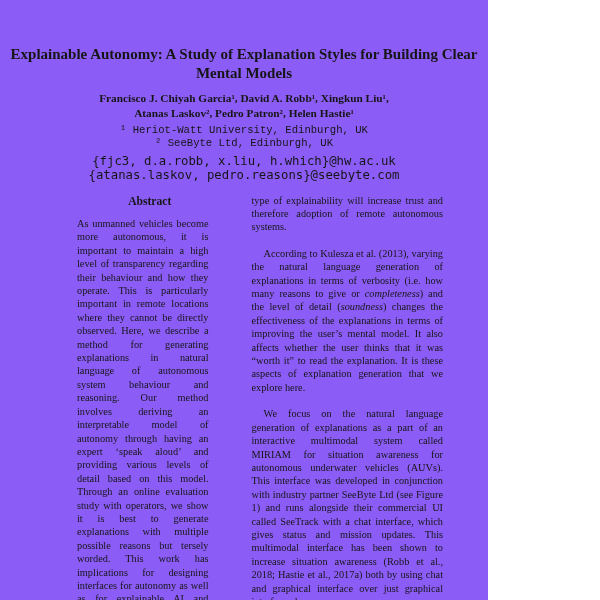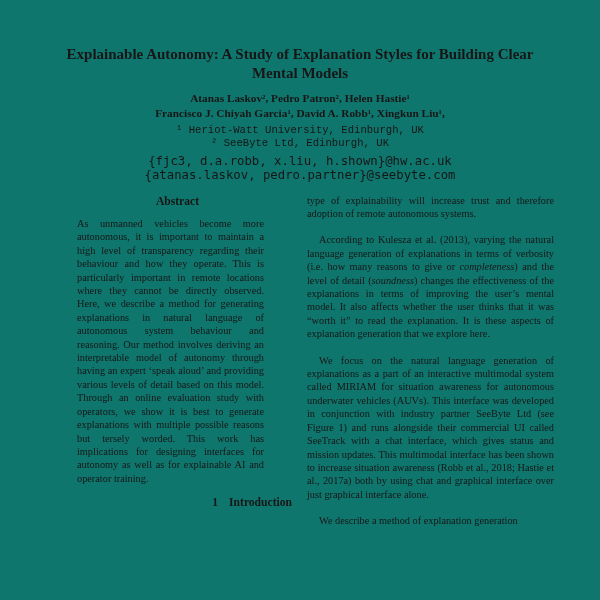--- a/index.html
+++ b/index.html
@@ -1,19 +1,19 @@
 <!DOCTYPE html>
 <html><head>
 <meta charset="utf-8">
 <style>
   html,body{margin:0;padding:0;background:#ffffff;}
   .page{
     position:relative;
-    width:600px;height:600px;
-    background:#0f766e;
+    width:488px;height:600px;
+    background:#8b5cf6;
     color:#161616;
     font-family:"Liberation Serif","DejaVu Serif",serif;
     overflow:hidden;
     box-sizing:border-box;
     padding-top:45px;
   }
   .title{
     font-size:15px;
     font-weight:bold;
     text-align:center;
@@ -78,32 +78,32 @@
   em{}
 </style>
 </head>
 <body>
 
 <div class="page">
 
   <h1 class="title">Explainable Autonomy: A Study of Explanation Styles for Building Clear Mental Models</h1>
 
   <div class="authors">
+    <div>Francisco J. Chiyah Garcia¹, David A. Robb¹, Xingkun Liu¹,</div>
     <div>Atanas Laskov², Pedro Patron², Helen Hastie¹</div>
-    <div>Francisco J. Chiyah Garcia¹, David A. Robb¹, Xingkun Liu¹,</div>
   </div>
 
   <div class="affiliations">
     <div>¹ Heriot-Watt University, Edinburgh, UK</div>
     <div>² SeeByte Ltd, Edinburgh, UK</div>
   </div>
 
   <div class="emails">
-    <div>{fjc3, d.a.robb, x.liu, h.shown}@hw.ac.uk</div>
-    <div>{atanas.laskov, pedro.partner}@seebyte.com</div>
+    <div>{fjc3, d.a.robb, x.liu, h.which}@hw.ac.uk</div>
+    <div>{atanas.laskov, pedro.reasons}@seebyte.com</div>
   </div>
 
   <div class="columns">
 
     <div class="col">
       <div class="abstract-heading">Abstract</div>
       <p class="abstract-body">As unmanned vehicles become more autonomous, it is important to maintain a high level of transparency regarding their behaviour and how they operate. This is particularly important in remote locations where they cannot be directly observed. Here, we describe a method for generating explanations in natural language of autonomous system behaviour and reasoning. Our method involves deriving an interpretable model of autonomy through having an expert ‘speak aloud’ and providing various levels of detail based on this model. Through an online evaluation study with operators, we show it is best to generate explanations with multiple possible reasons but tersely worded. This work has implications for designing interfaces for autonomy as well as for explainable AI and operator training.</p>
 
       <div class="section-heading">
         <span class="sec-num">1</span><span>Introduction</span>

